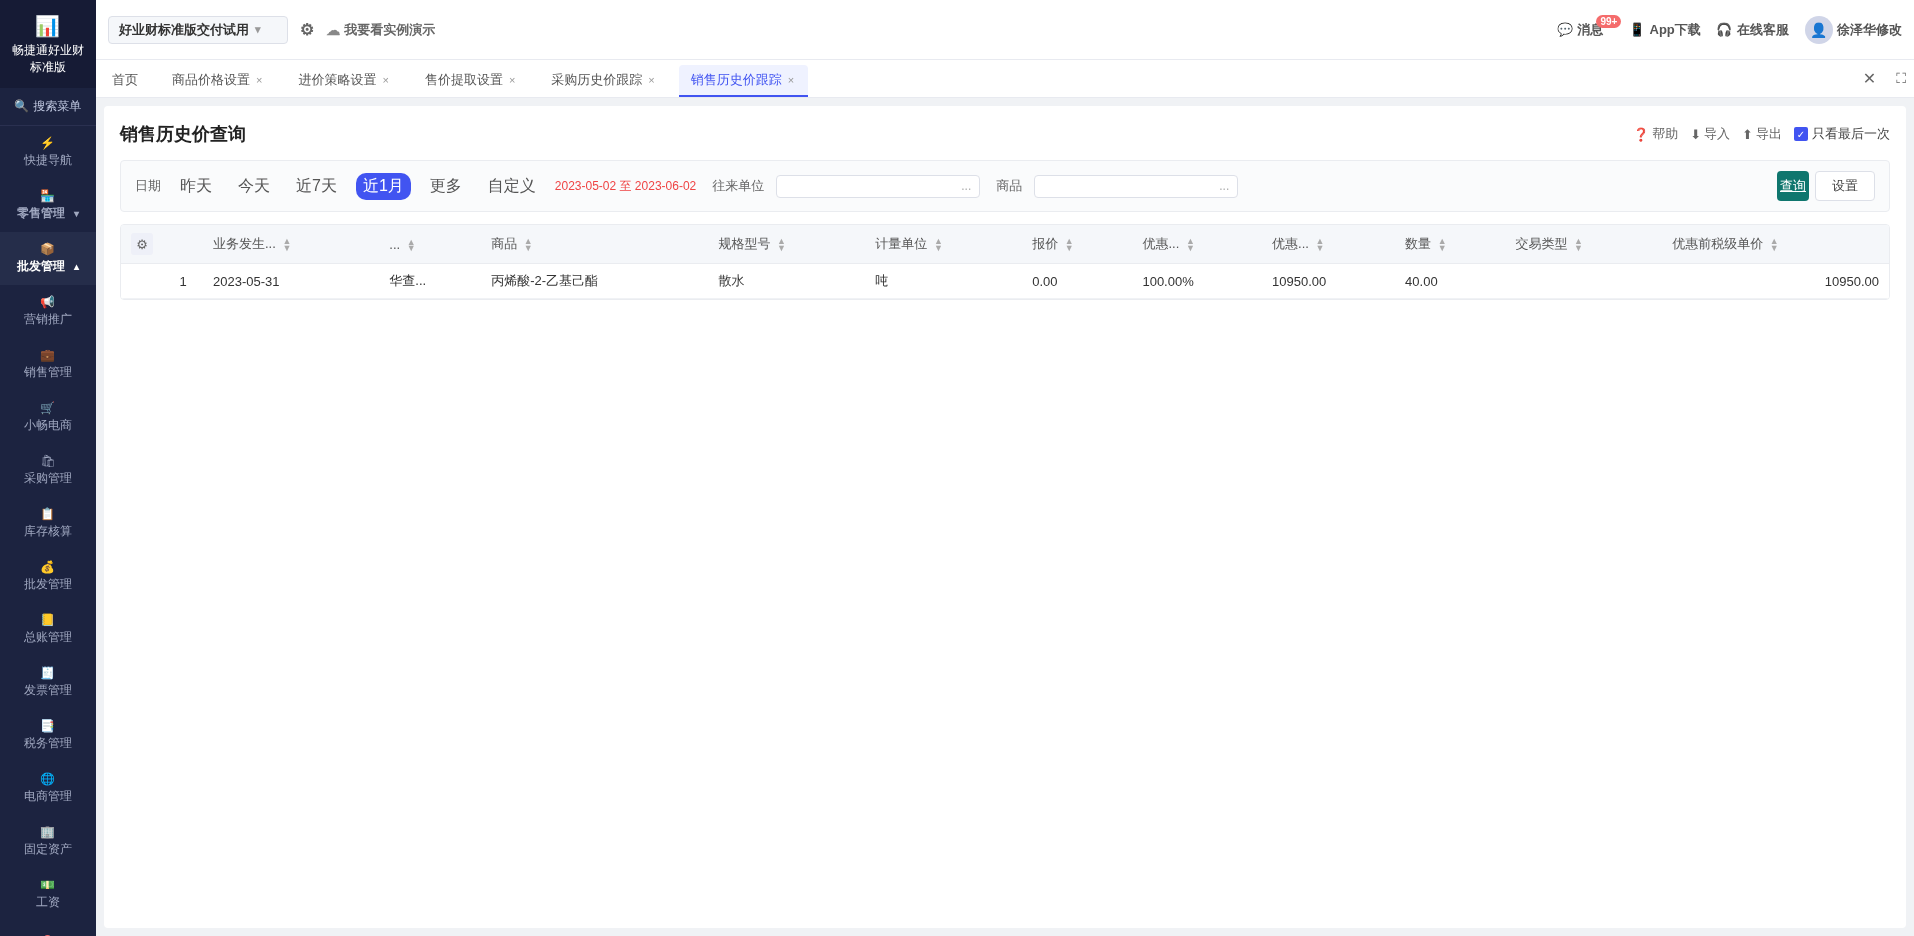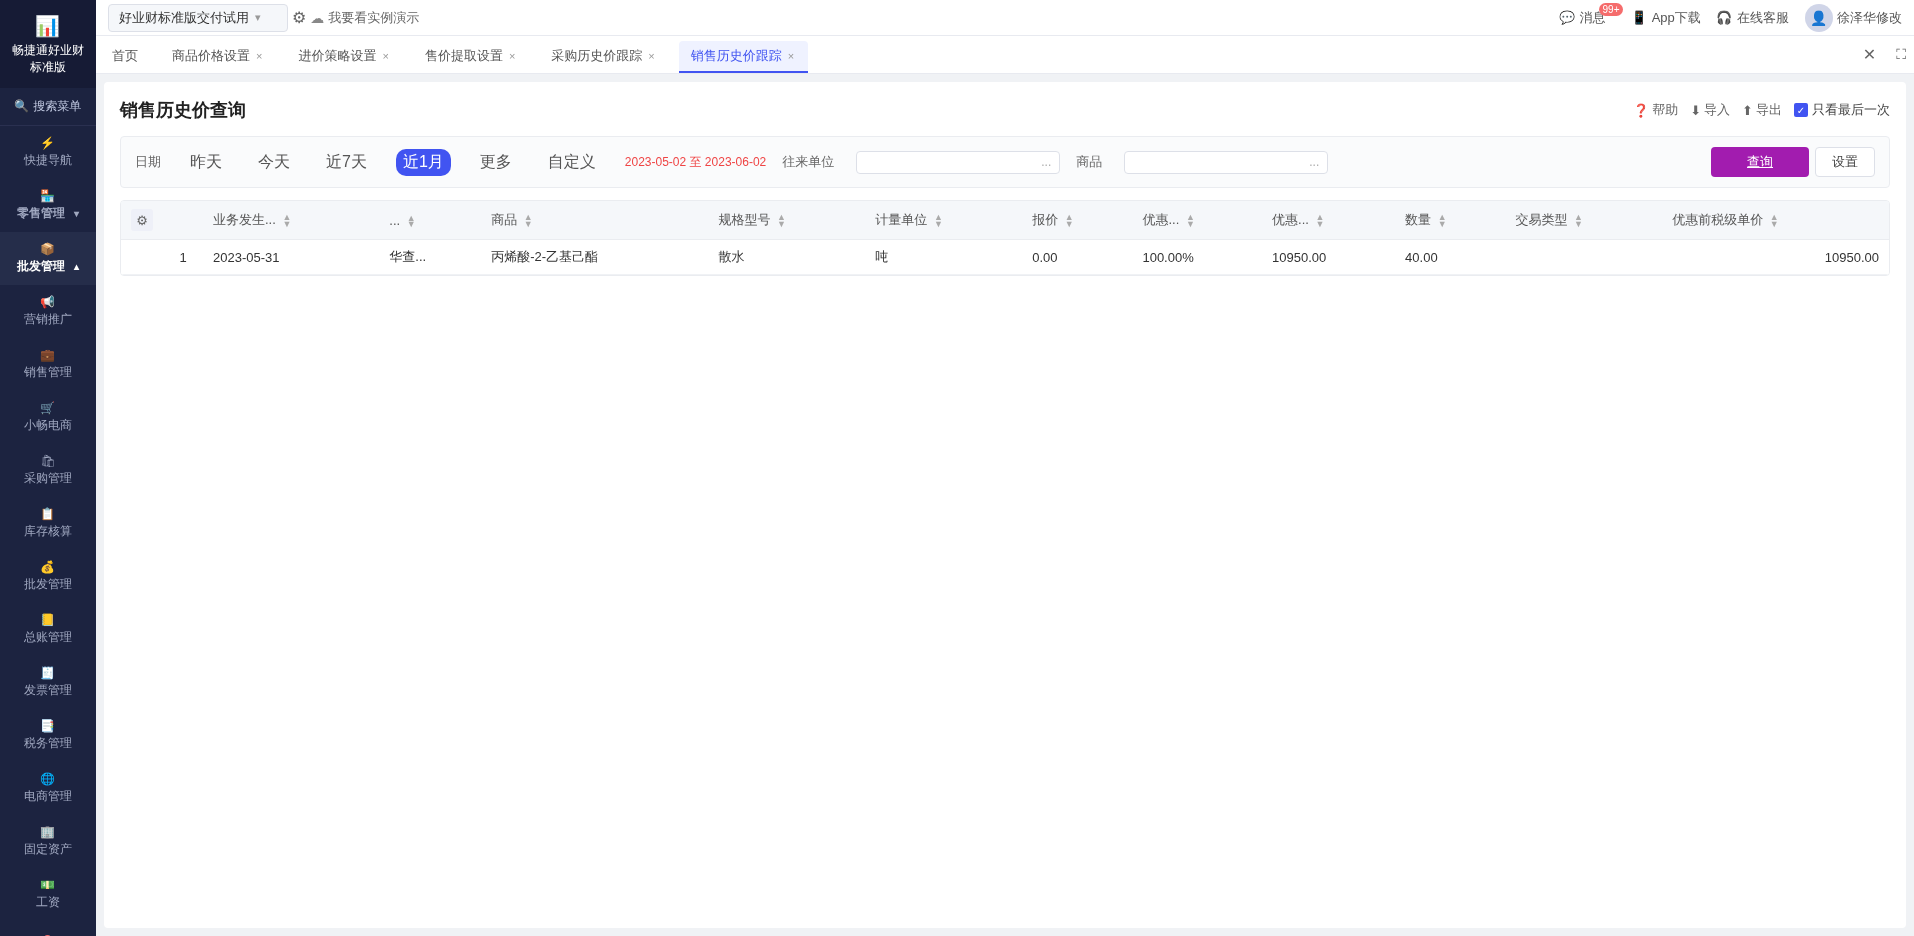--- a/index.html
+++ b/index.html
@@ -60,26 +60,27 @@
       display: flex;
       flex-direction: column;
       background: #f0f2f5;
       height: 100%;
       overflow: hidden;
     }
 
     
     .topbar {
       background: #fff;
-      height: 36px;
+      height: 60px;
       display: flex;
       align-items: center;
       padding: 0 12px;
       border-bottom: 1px solid #e8eaf0;
-      gap: 4px;
+      gap: 12px;
+      font-weight: bold;
     }
     .topbar-module-selector {
       display: flex;
       align-items: center;
       gap: 6px;
       background: #f5f7fa;
       border: 1px solid #dde0e8;
       border-radius: 4px;
       padding: 4px 10px;
       cursor: pointer;
@@ -262,21 +263,21 @@
       padding: 10px 14px;
       background: #fafbfc;
       border: 1px solid #eaecf0;
       border-radius: 4px;
       margin-bottom: 12px;
       flex-wrap: wrap;
     }
     .filter-group {
       display: flex;
       align-items: center;
-      gap: 22px;
+      gap: 12px;
     }
     .filter-label {
       color: #666;
       font-size: 13px;
       white-space: nowrap;
     }
     .date-btn {
       padding: 2px 6px;
       border-radius: 3px;
       font-size: 16px;
@@ -309,25 +310,25 @@
       color: #333;
       flex: 1;
       background: transparent;
     }
     .filter-more-btn {
       color: #aaa;
       font-size: 12px;
       cursor: pointer;
     }
     .btn-primary {
-      background: #a21caf;
+      background: #0f766e;
       color: #fff;
       border: none;
       border-radius: 4px;
-      padding: 6px 36px;
+      padding: 6px 3px;
       font-size: 13px;
       cursor: pointer;
       font-family: inherit;
       text-decoration: underline;
     }
     .btn-secondary {
       background: #fff;
       color: #444;
       border: 1px solid #dde0e8;
       border-radius: 4px;

